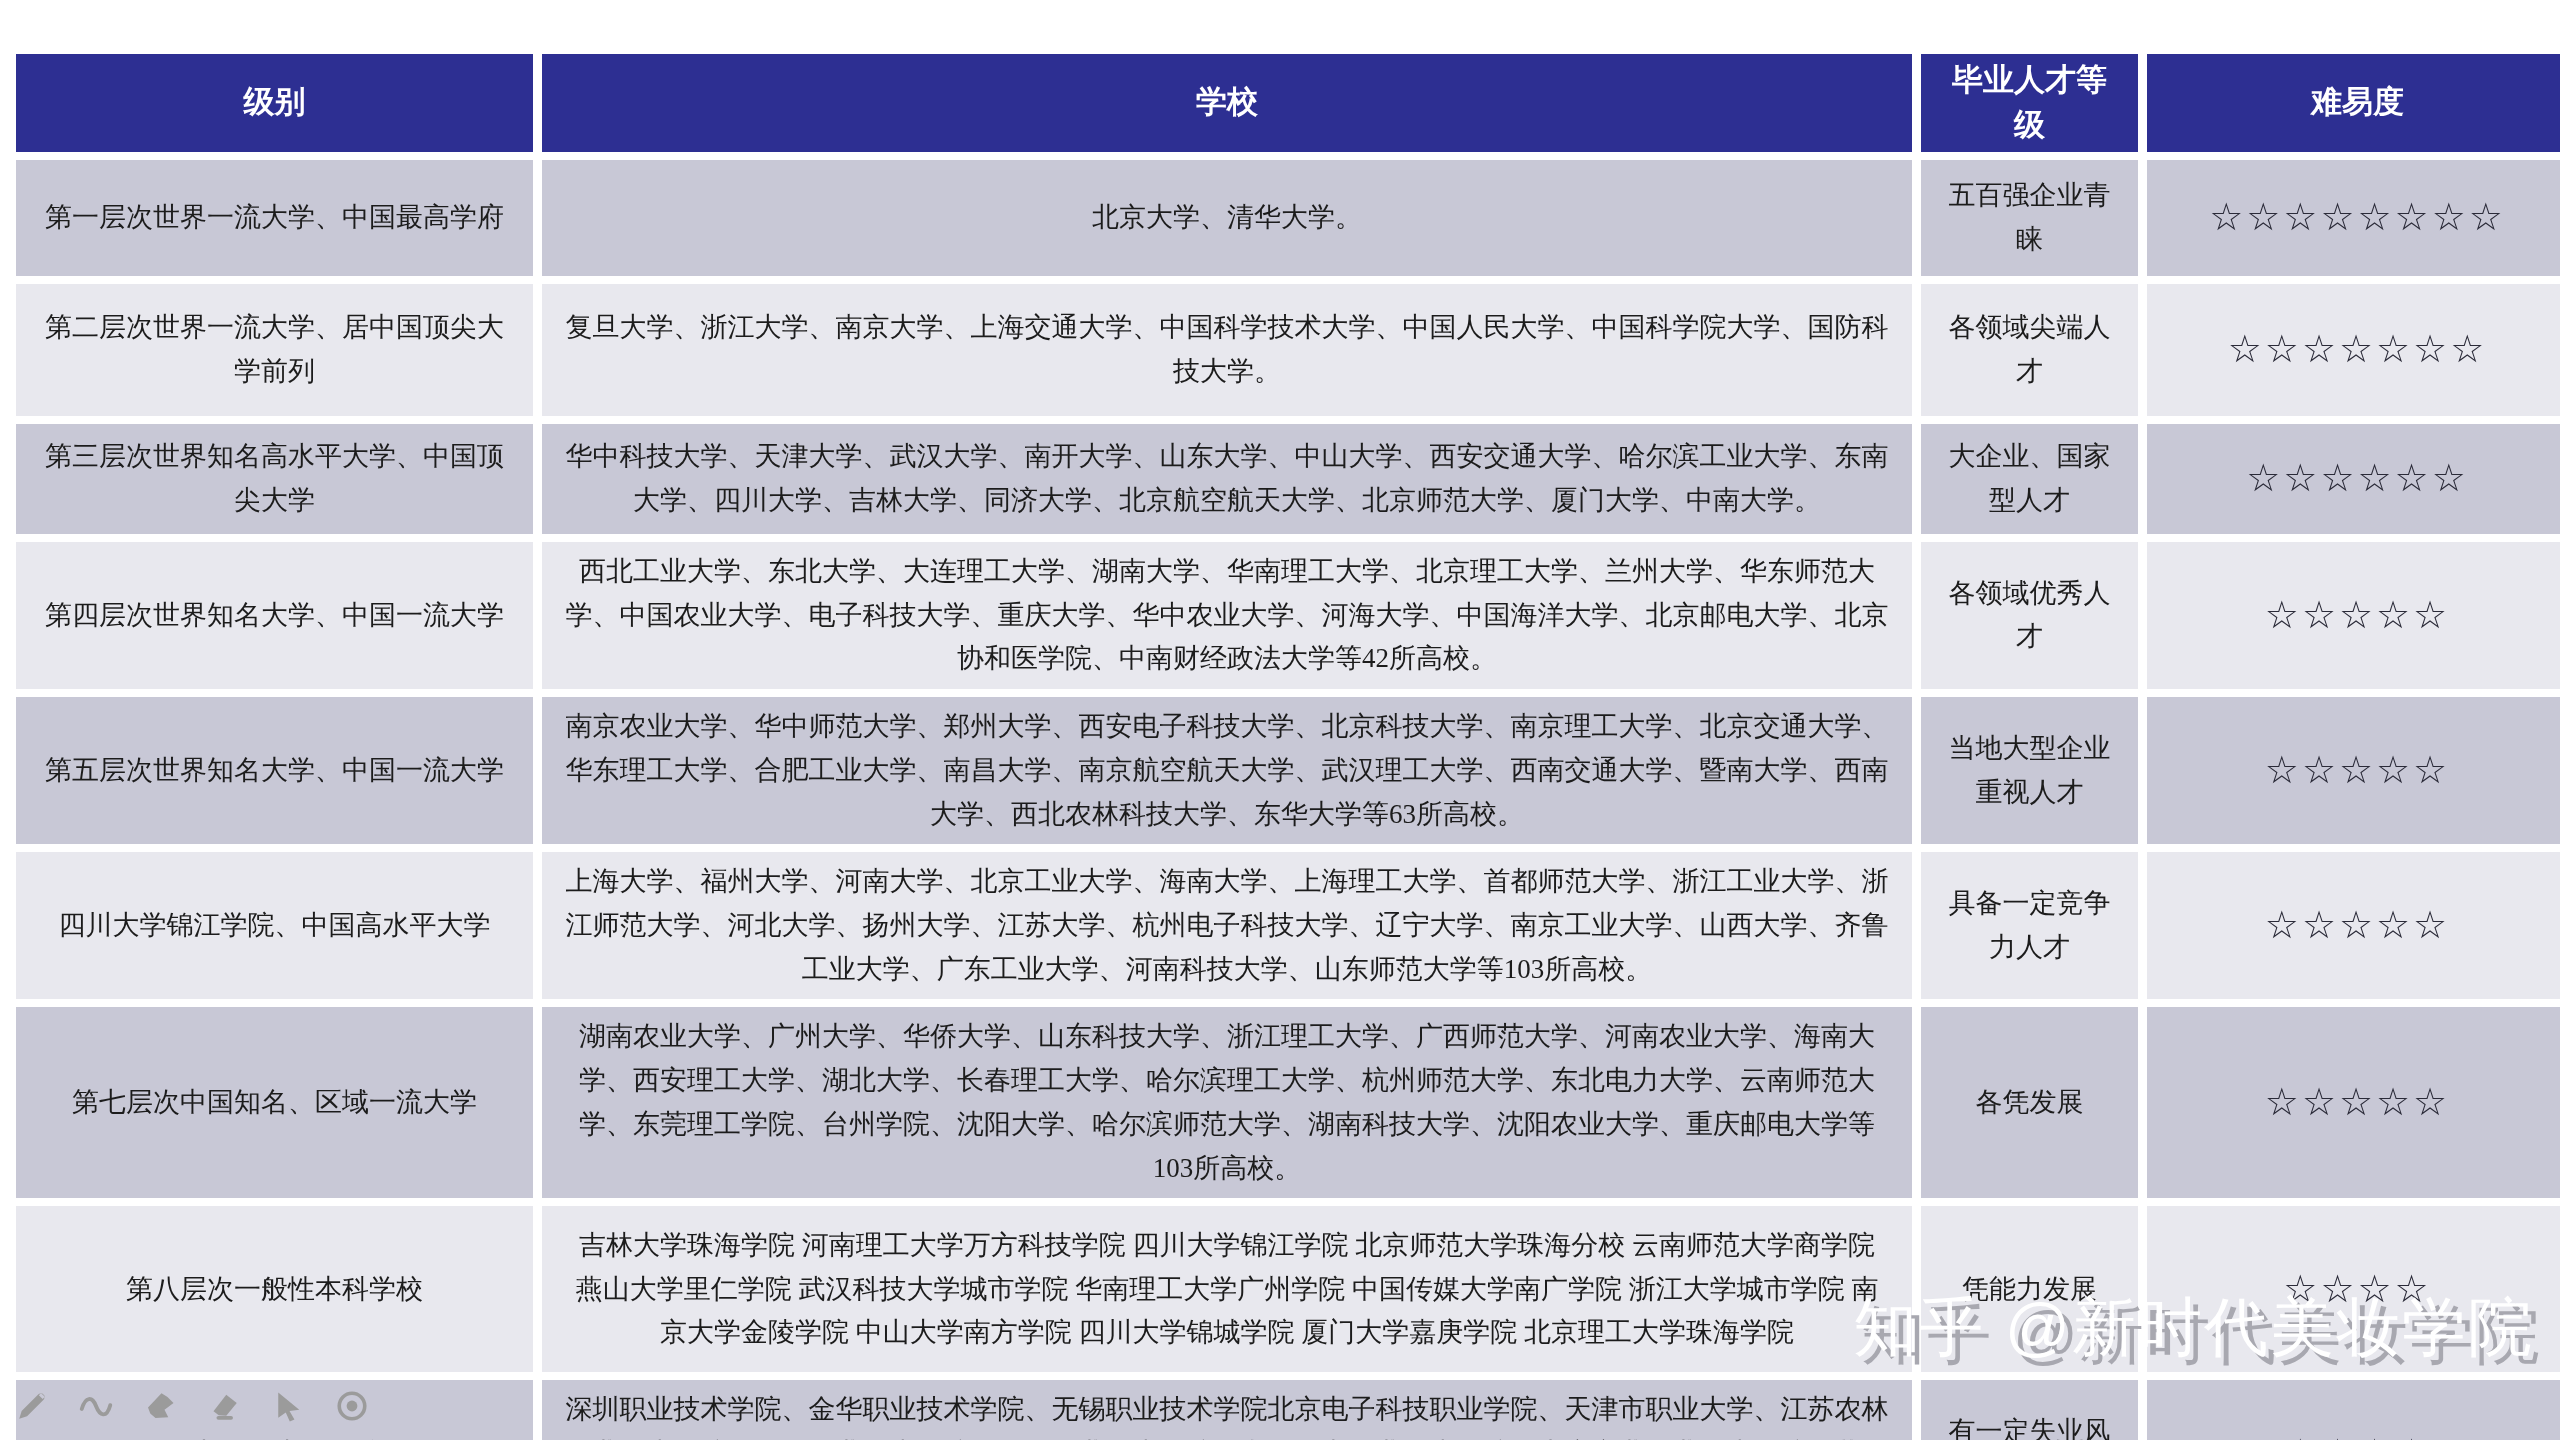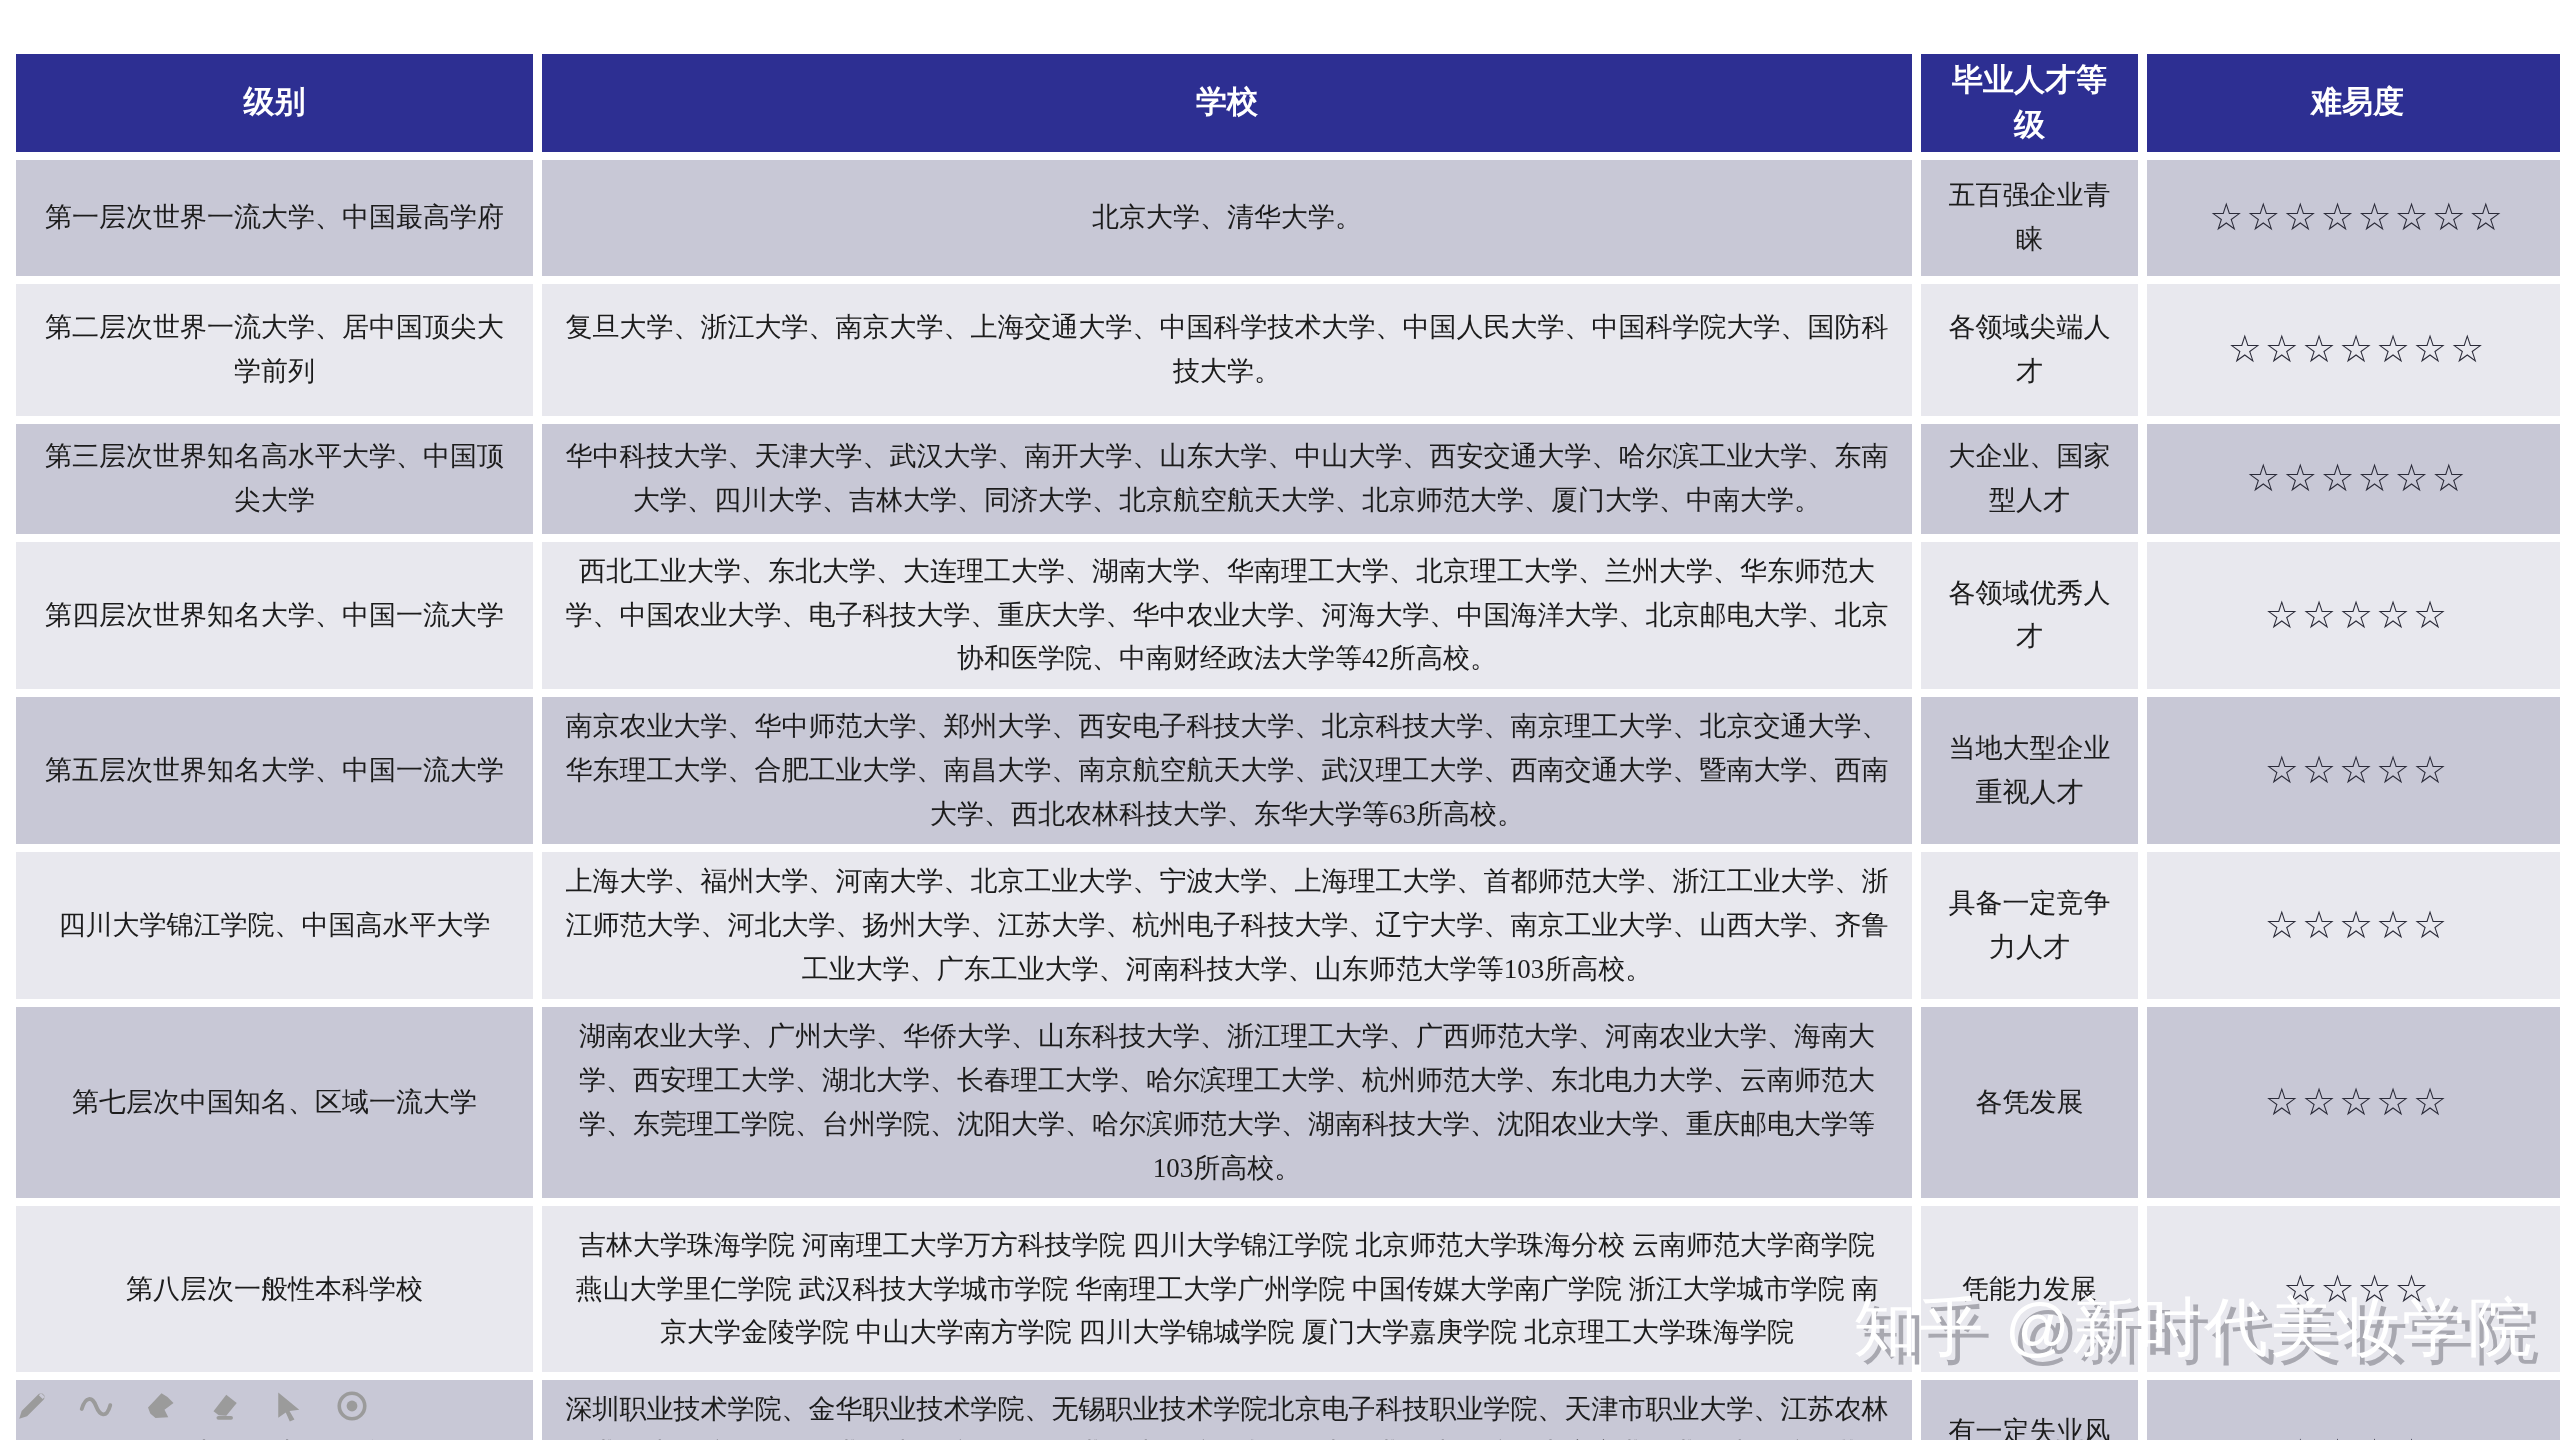--- a/index.html
+++ b/index.html
@@ -106,21 +106,21 @@
 
   <tr>
     <td class="level">第五层次世界知名大学、中国一流大学</td>
     <td class="schools">南京农业大学、华中师范大学、郑州大学、西安电子科技大学、北京科技大学、南京理工大学、北京交通大学、华东理工大学、合肥工业大学、南昌大学、南京航空航天大学、武汉理工大学、西南交通大学、暨南大学、西南大学、西北农林科技大学、东华大学等63所高校。</td>
     <td class="talent">当地大型企业重视人才</td>
     <td class="stars">☆☆☆☆☆</td>
   </tr>
 
   <tr>
     <td class="level">四川大学锦江学院、中国高水平大学</td>
-    <td class="schools">上海大学、福州大学、河南大学、北京工业大学、宁波大学、上海理工大学、首都师范大学、浙江工业大学、浙江师范大学、河北大学、扬州大学、江苏大学、杭州电子科技大学、辽宁大学、南京工业大学、山西大学、齐鲁工业大学、广东工业大学、河南科技大学、山东师范大学等103所高校。</td>
+    <td class="schools">上海大学、福州大学、河南大学、北京工业大学、海南大学、上海理工大学、首都师范大学、浙江工业大学、浙江师范大学、河北大学、扬州大学、江苏大学、杭州电子科技大学、辽宁大学、南京工业大学、山西大学、齐鲁工业大学、广东工业大学、河南科技大学、山东师范大学等103所高校。</td>
     <td class="talent">具备一定竞争力人才</td>
     <td class="stars">☆☆☆☆☆</td>
   </tr>
 
   <tr>
     <td class="level">第七层次中国知名、区域一流大学</td>
     <td class="schools">湖南农业大学、广州大学、华侨大学、山东科技大学、浙江理工大学、广西师范大学、河南农业大学、海南大学、西安理工大学、湖北大学、长春理工大学、哈尔滨理工大学、杭州师范大学、东北电力大学、云南师范大学、东莞理工学院、台州学院、沈阳大学、哈尔滨师范大学、湖南科技大学、沈阳农业大学、重庆邮电大学等103所高校。</td>
     <td class="talent">各凭发展</td>
     <td class="stars">☆☆☆☆☆</td>
   </tr>

